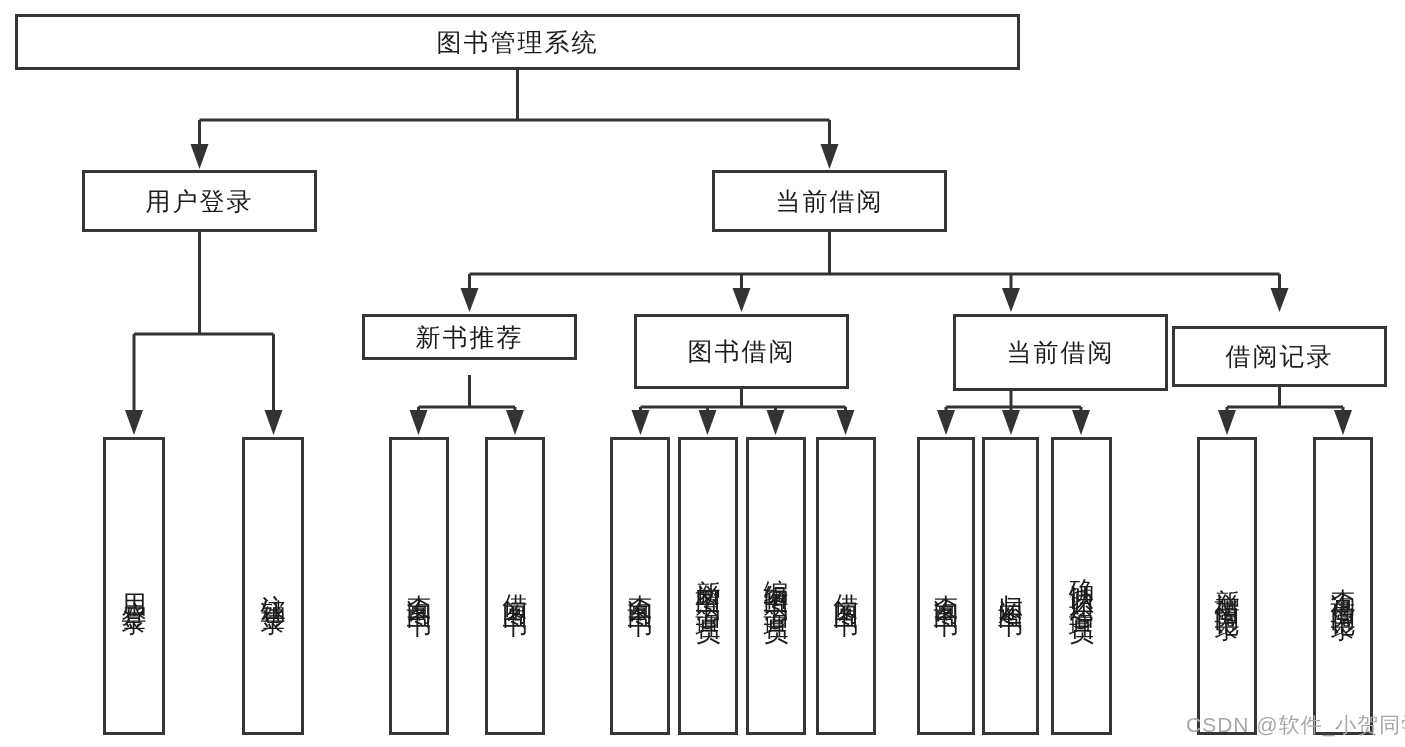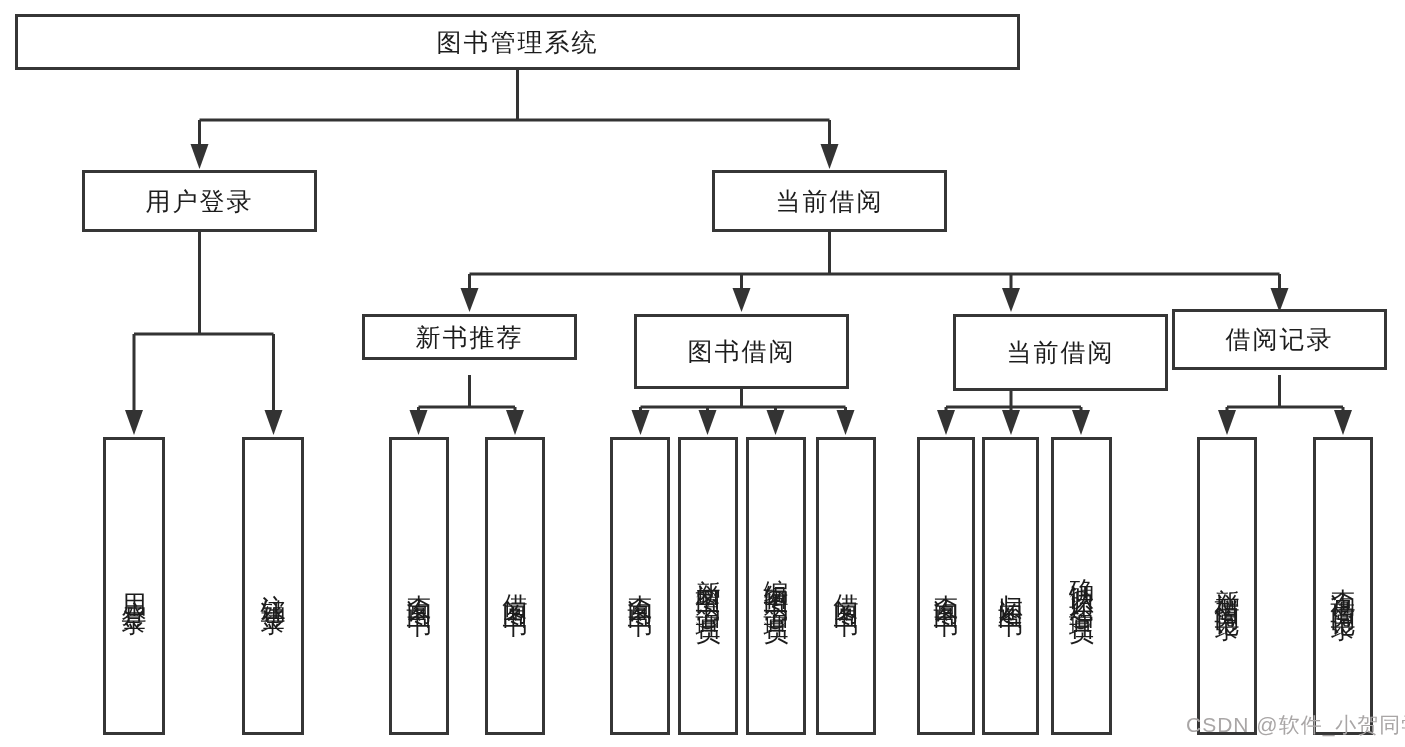--- a/index.html
+++ b/index.html
@@ -133,21 +133,21 @@
 
   <div class="node" style="left:362px;top:314px;width:215px;height:46px">
     <span class="lbl">新书推荐</span>
   </div>
   <div class="node" style="left:634px;top:314px;width:215px;height:75px">
     <span class="lbl">图书借阅</span>
   </div>
   <div class="node" style="left:953px;top:314px;width:215px;height:77px">
     <span class="lbl">当前借阅</span>
   </div>
-  <div class="node" style="left:1172px;top:309px;width:215px;height:61px">
+  <div class="node" style="left:1172px;top:326px;width:215px;height:61px">
     <span class="lbl">借阅记录</span>
   </div>
 
   <div class="node" style="left:103px;top:437px;width:62px;height:298px">
     <span class="vlbl">用户登录</span>
   </div>
   <div class="node" style="left:242px;top:437px;width:62px;height:298px">
     <span class="vlbl">注销登录</span>
   </div>
 

